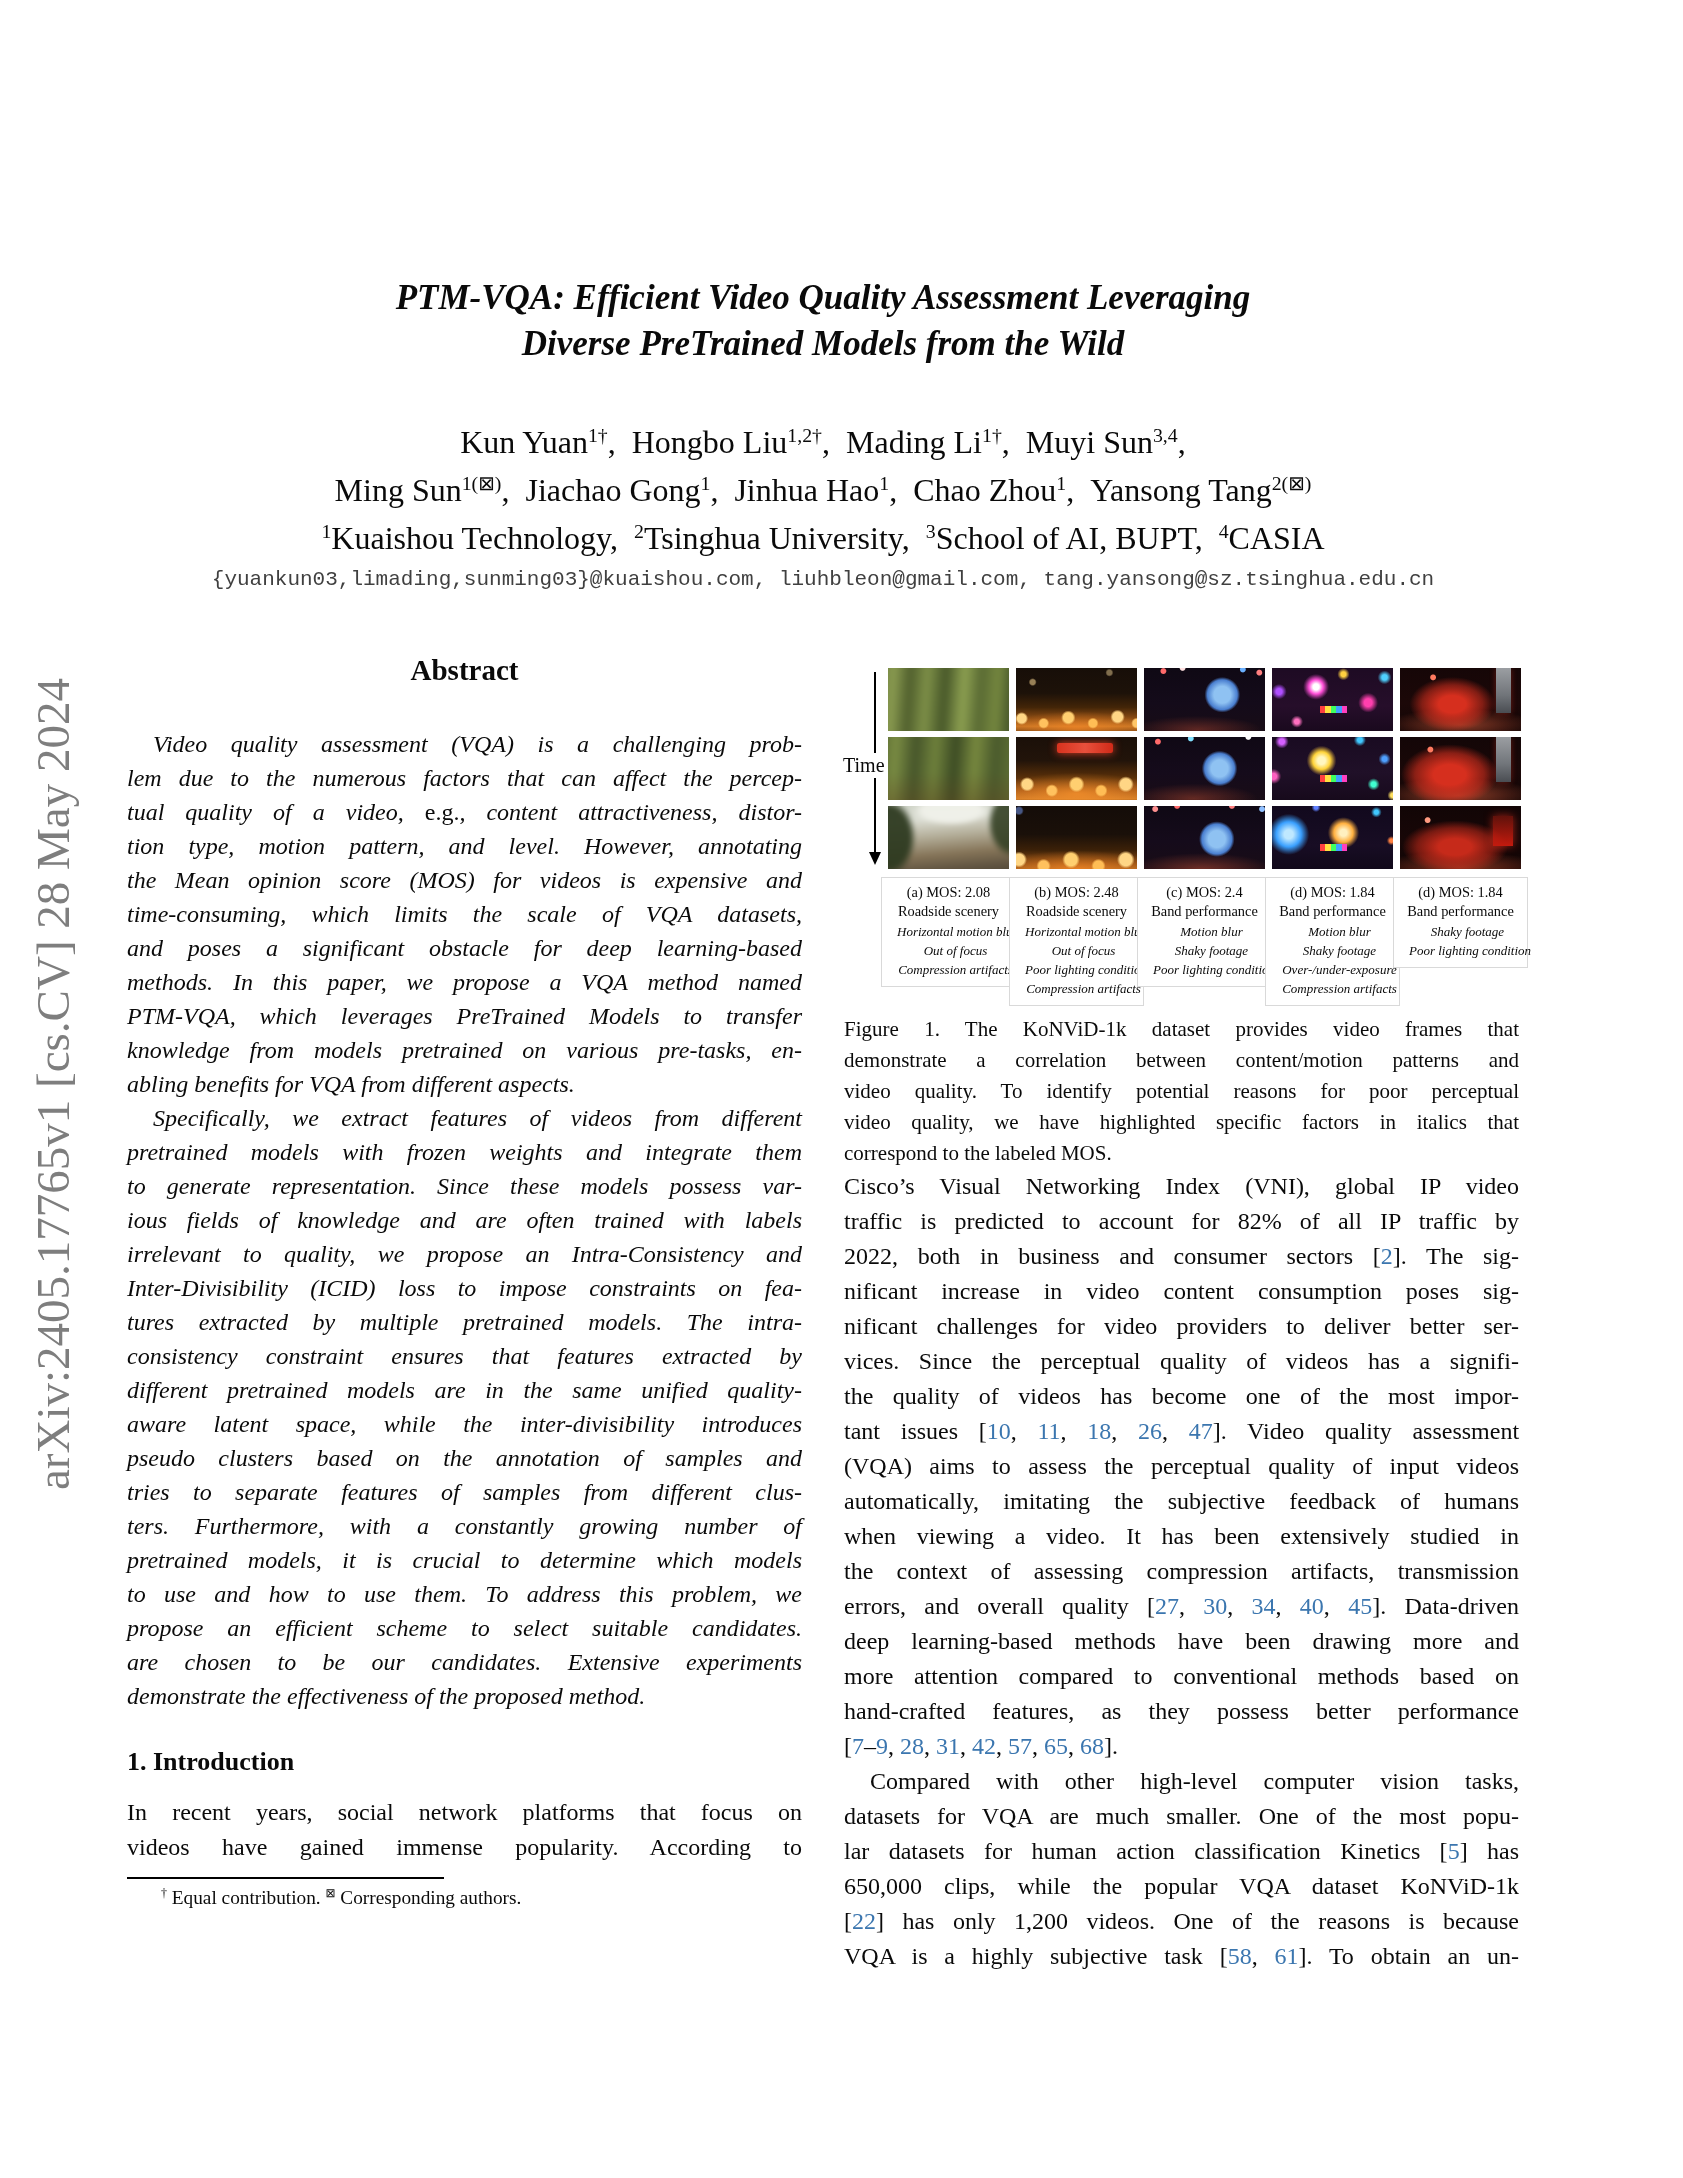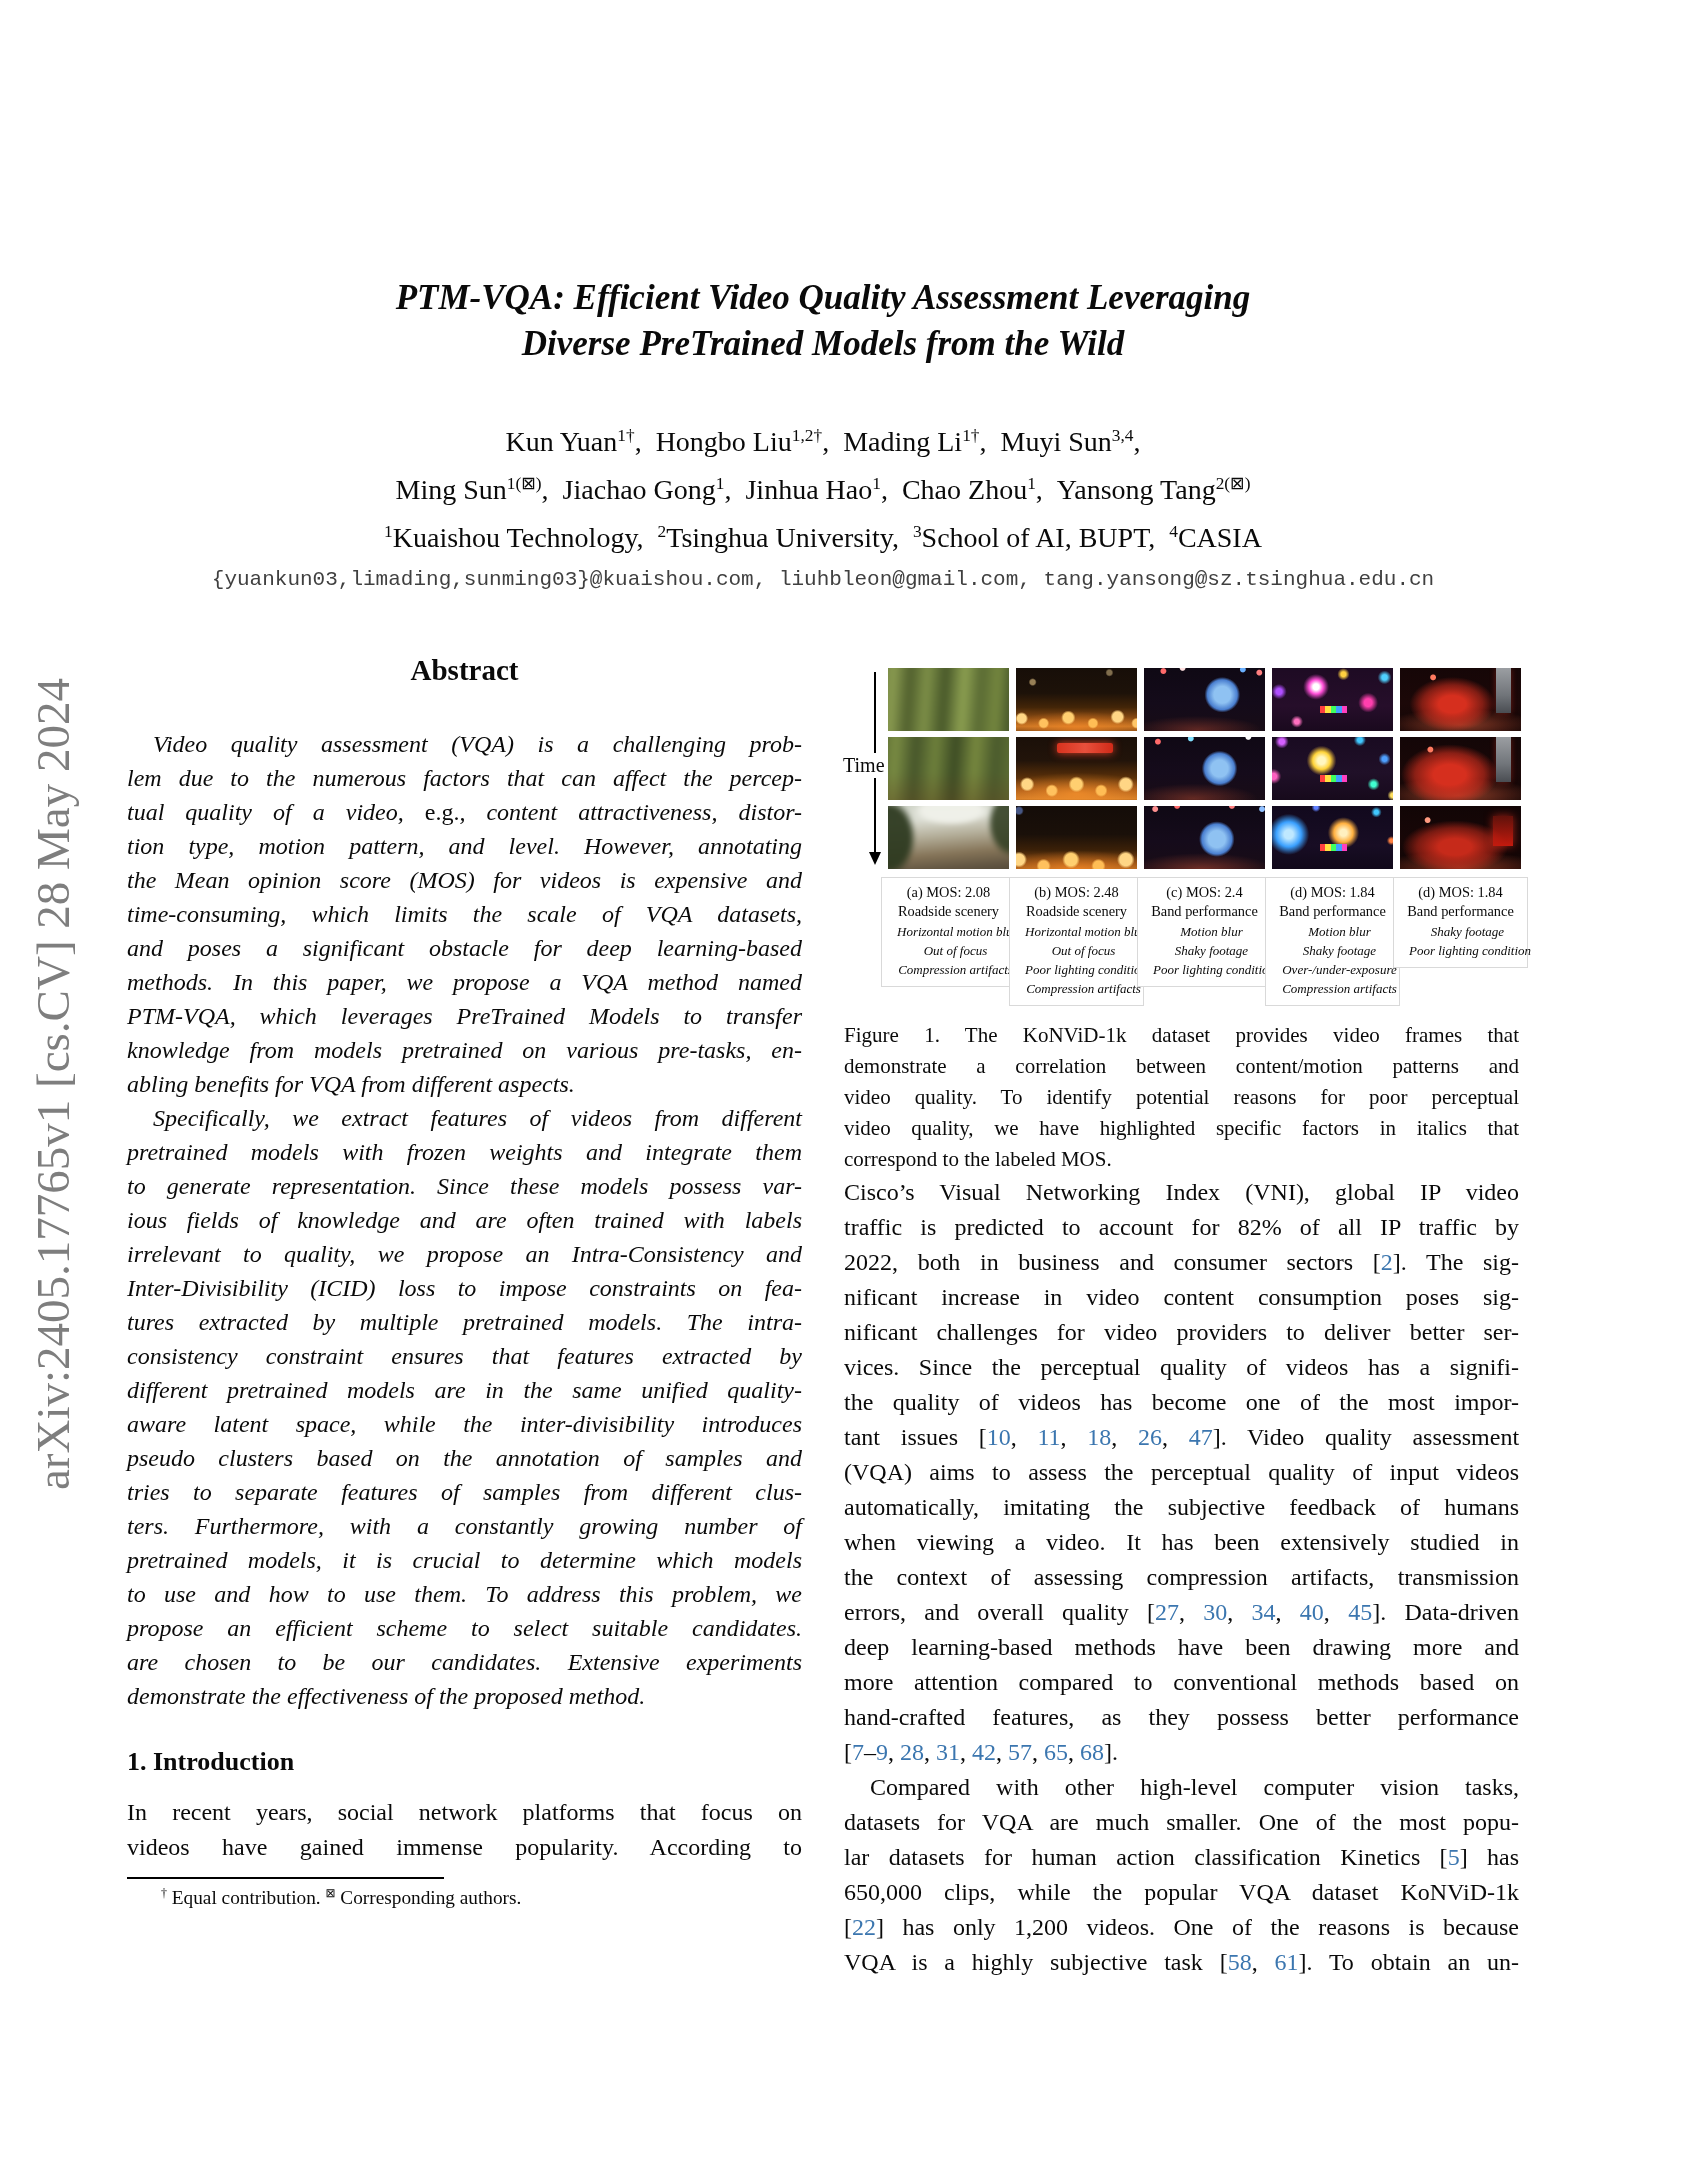--- a/index.html
+++ b/index.html
@@ -9,21 +9,21 @@
   }
   
   .watermark{
     position:absolute;left:26px;top:515px;height:1139px;width:71px;
     writing-mode:vertical-rl;transform:rotate(180deg);
     font-size:47px;color:#7e7e7e;text-align:center;white-space:nowrap;
   }
   
   .page{position:absolute;left:127px;top:275px;width:1392px;}
   .title{ text-align:center;font-size:35px;font-weight:bold;line-height:46px;font-style:italic;}
-  .authors{text-align:center;font-size:28px;margin-top:51px;line-height:48px;}
+  .authors{text-align:center;font-size:32px;margin-top:51px;line-height:48px;}
   .sup{font-size:62%;position:relative;top:-0.55em;line-height:0;}
   .emails{text-align:center;font-family:"Liberation Mono",monospace;font-size:21px;margin-top:6px;color:#404040;}
   
   .columns{display:flex;gap:42px;margin-top:63px;}
   .col{width:675px;}
   h2.abs-head{font-size:29px;text-align:center;margin:0 0 40px 0;font-weight:bold;}
   h2.sec-head{font-size:26px;text-align:left;margin:34px 0 18px 0;font-weight:bold;}
   .tline{text-align:justify;text-align-last:justify;white-space:normal;}
   .tline.lastln{text-align-last:left;}
   .tline.ind{text-indent:26px;}
@@ -41,21 +41,21 @@
   .time-line{position:absolute;left:30px;top:4px;height:186px;width:2px;background:#000;}
   .time-head{position:absolute;left:25px;top:184px;width:0;height:0;border-left:6px solid transparent;border-right:6px solid transparent;border-top:13px solid #000;}
   .time-label{position:absolute;left:-4px;top:85px;background:#fff;font-size:20px;padding:1px 3px;z-index:2;}
   .fig-grid{display:flex;gap:7px;flex:1;}
   .fig-col{width:121px;flex:none;display:flex;flex-direction:column;}
   .frame{position:relative;width:121px;height:63px;margin-bottom:6px;overflow:hidden;background:#000;}
   .frame::before{content:"";position:absolute;inset:-8px;background:var(--fbg);filter:blur(var(--fblur,0px));}
   .fig-capbox{margin:2px -7px 0 -7px;border:1px solid #d9d9d9;background:#fff;text-align:center;padding:5px 1px 7px 1px;}
   .cap-head{font-size:14.4px;line-height:19.3px;white-space:nowrap;}
   .cap-factor{font-size:13px;line-height:19px;font-style:italic;white-space:nowrap;padding-left:14px;}
-  .figcap{margin-top:14px;}
+  .figcap{margin-top:8px;}
   .figcap .tline{font-size:21px;line-height:31px;}
   .body-start{margin-top:0;}
   
   .f-motion-blur-trees-1{--fblur:3px;--fbg:
     linear-gradient(94deg,#66763b,#8b9c51 10%,#505f2d 22%,#7e9048 34%,#475729 47%,#8da051 60%,#596a33 72%,#75873f 84%,#46562a 94%,#5c6c34);}
   .f-motion-blur-trees-2{--fblur:3px;--fbg:
     linear-gradient(180deg,rgba(96,66,30,0) 55%,rgba(96,66,30,.45)),
     linear-gradient(94deg,#55652f,#7a8c43 12%,#46552a 26%,#6f813c 40%,#3c4b24 54%,#78893f 68%,#4a5a2c 82%,#657638);}
   .f-roadside-building{--fblur:2px;--fbg:
     radial-gradient(ellipse 30% 70% at 5% 50%,rgba(46,58,32,.95) 0 55%,rgba(46,58,32,0) 72%),

